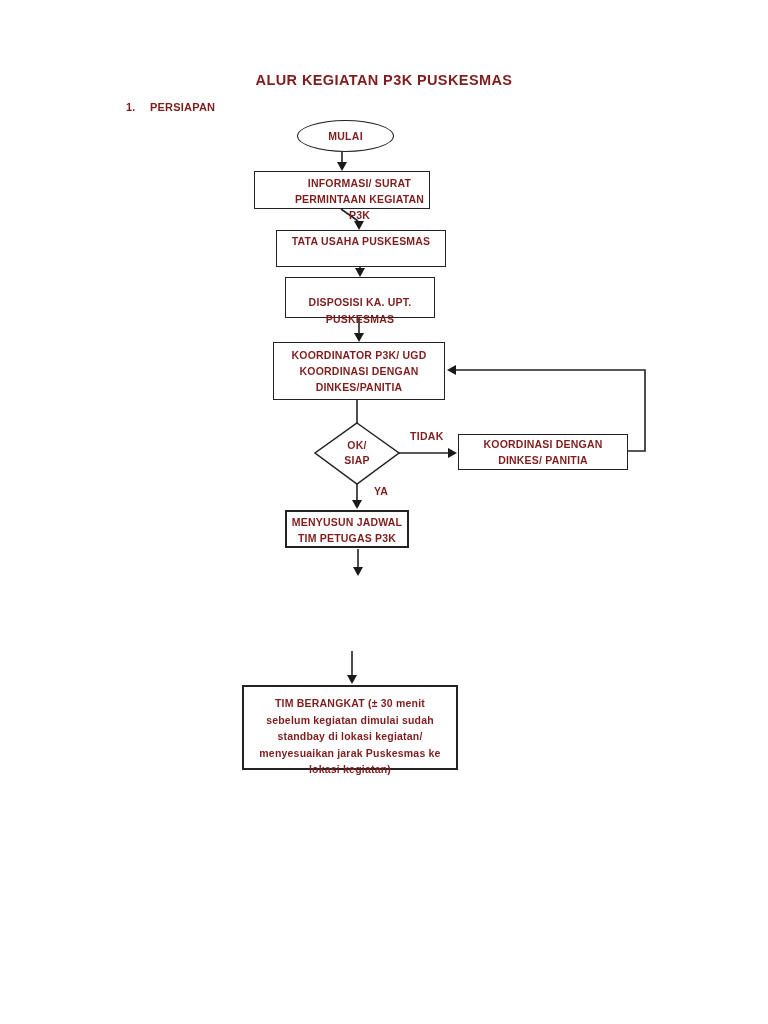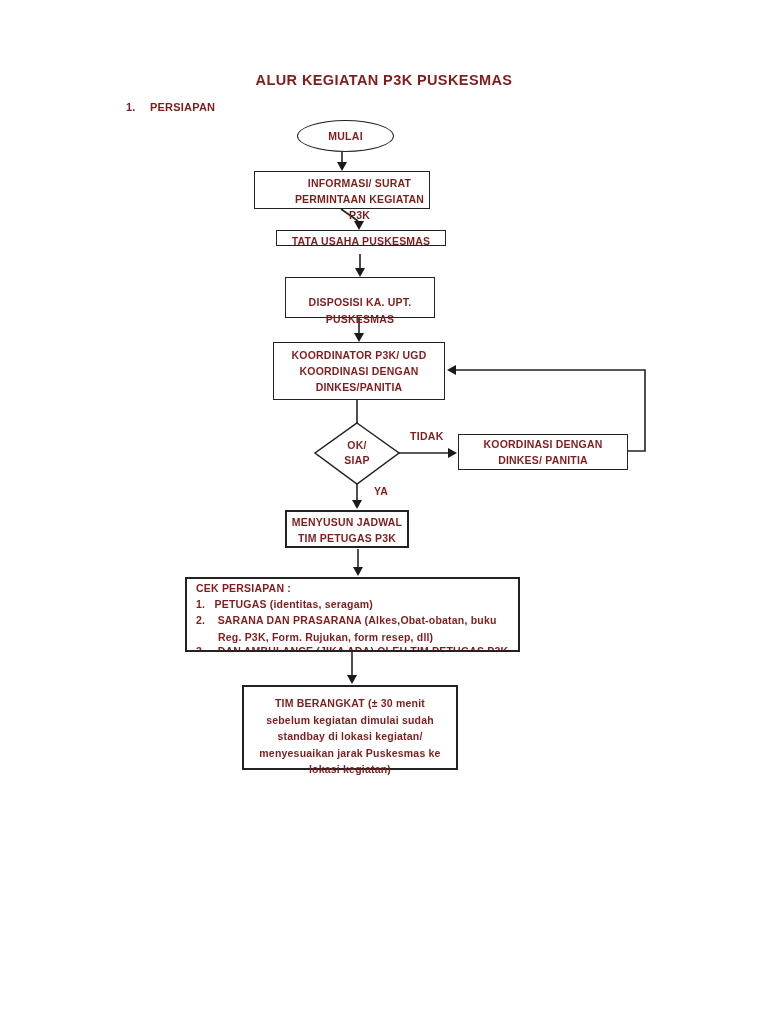--- a/index.html
+++ b/index.html
@@ -74,21 +74,21 @@
 
   <div class="terminator" style="left:297px;top:120px;width:97px;height:32px;">
     <span>MULAI</span>
   </div>
 
   <div class="node" style="left:254px;top:171px;width:176px;height:38px;padding-top:3px;line-height:16px;padding-left:35px;">
     <div>INFORMASI/ SURAT</div>
     <div>PERMINTAAN KEGIATAN P3K</div>
   </div>
 
-  <div class="node" style="left:276px;top:230px;width:170px;height:16px;line-height:21px;">
+  <div class="node" style="left:276px;top:230px;width:170px;height:37px;line-height:21px;">
     <div>TATA USAHA PUSKESMAS</div>
   </div>
 
   <div class="node" style="left:285px;top:277px;width:150px;height:41px;padding-top:16px;line-height:16.5px;">
     <div>DISPOSISI KA. UPT.</div>
     <div>PUSKESMAS</div>
   </div>
 
   <div class="node" style="left:273px;top:342px;width:172px;height:58px;padding-top:4px;line-height:16px;">
     <div>KOORDINATOR P3K/ UGD</div>
@@ -107,27 +107,20 @@
   <div class="node" style="left:458px;top:434px;width:170px;height:36px;padding-top:2px;line-height:15.5px;">
     <div>KOORDINASI DENGAN</div>
     <div>DINKES/ PANITIA</div>
   </div>
 
   <div class="node" style="left:285px;top:510px;width:124px;height:38px;padding-top:3px;line-height:15.5px;border-width:2.2px;">
     <div>MENYUSUN JADWAL</div>
     <div>TIM PETUGAS P3K</div>
   </div>
 
-  <div class="node" style="left:185px;top:577px;width:335px;height:75px;border-width:2px;overflow:hidden;text-align:left;">
-    <div class="cek-line" style="left:9px;top:3px;">CEK PERSIAPAN :</div>
-    <div class="cek-line" style="left:9px;top:19px;">1.   PETUGAS (identitas, seragam)</div>
-    <div class="cek-line" style="left:9px;top:35px;">2.    SARANA DAN PRASARANA (Alkes,Obat-obatan, buku</div>
-    <div class="cek-line" style="left:31px;top:52px;">Reg. P3K, Form. Rujukan, form resep, dll)</div>
-    <div class="cek-line" style="left:9px;top:66px;">3.    DAN AMBULANCE (JIKA ADA) OLEH TIM PETUGAS P3K</div>
-  </div>
 
   <div class="node" style="left:242px;top:685px;width:216px;height:85px;padding-top:8px;line-height:16.5px;border-width:2px;">
     <div>TIM BERANGKAT (± 30 menit</div>
     <div>sebelum kegiatan dimulai sudah</div>
     <div>standbay di lokasi kegiatan/</div>
     <div>menyesuaikan jarak Puskesmas ke</div>
     <div>lokasi kegiatan)</div>
   </div>
 
 </div>

